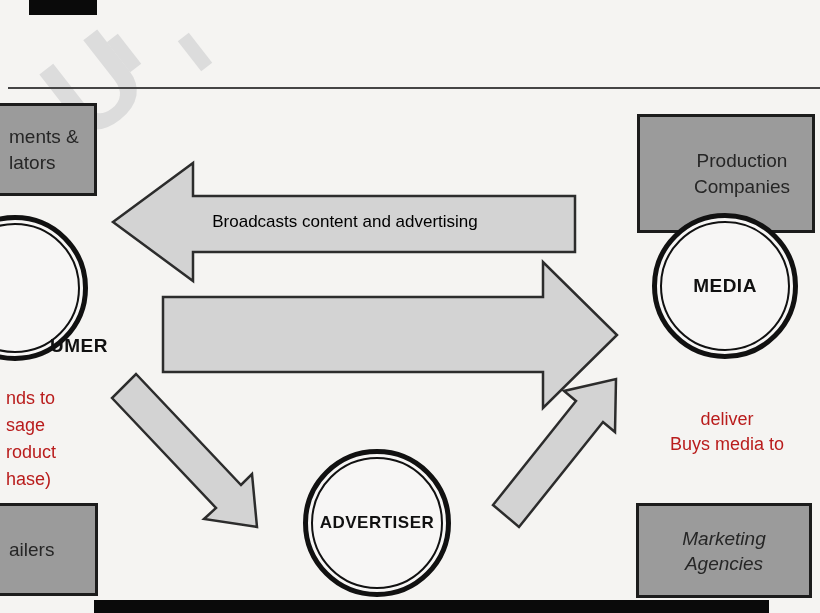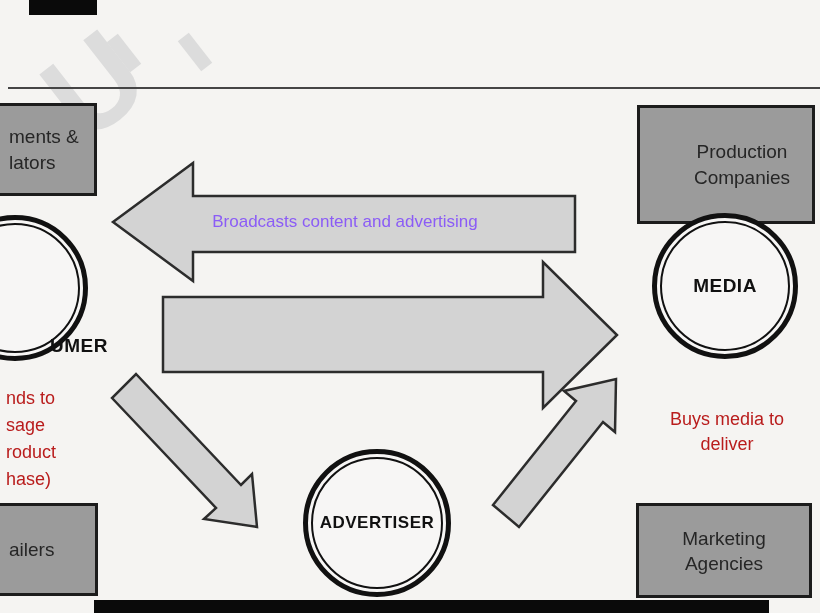--- a/index.html
+++ b/index.html
@@ -33,21 +33,21 @@
   }
   .circle .ring{
     position:absolute;inset:3px;border:2px solid #111;border-radius:50%;
   }
   .circle-label{
     position:relative;color:#111;font-weight:bold;text-align:center;
   }
   .lbl-19{font-size:19px;line-height:28px;letter-spacing:.5px;}
   .lbl-17{font-size:17px;letter-spacing:.5px;}
   
-  .arrow-label{color:#8b5cf6;text-align:center;}
+  .arrow-label{color:#000000;text-align:center;}
   .sidetext{color:#b91c1c;font-size:18px;}
   svg{display:block;}
   .block-arrow{fill:#d3d3d3;stroke:#2c2c2c;stroke-width:2.5;stroke-linejoin:miter;}
 </style>
 </head>
 <body>
 
 <div id="stage">
 
   <div class="abs wm wm-glyph" style="left:50px;top:24px;">U</div>
@@ -67,30 +67,30 @@
   </svg>
 
   <div class="abs arrow-label" style="left:155px;top:212px;width:380px;font-size:17px;">Broadcasts content and advertising</div>
 
 
   <div class="abs gbox cut" style="left:-80px;top:103px;width:177px;height:93px;">
     <span>ments &amp;</span>
     <span>lators</span>
   </div>
 
-  <div class="abs gbox centered" style="left:637px;top:105px;width:178px;height:119px;padding-left:32px;">
+  <div class="abs gbox centered" style="left:637px;top:114px;width:178px;height:119px;padding-left:32px;">
     <span>Production</span>
     <span>Companies</span>
   </div>
 
   <div class="abs gbox cut" style="left:-80px;top:503px;width:178px;height:93px;">
     <span>ailers</span>
   </div>
 
-  <div class="abs gbox centered" style="left:636px;top:503px;width:176px;height:95px;font-size:19px;line-height:25px;">
+  <div class="abs gbox centered" style="left:636px;top:503px;width:176px;height:95px;font-size:19px;line-height:25px;font-style:italic;">
     <span>Marketing</span>
     <span>Agencies</span>
   </div>
 
   <div class="abs circle" style="left:-58px;top:215px;width:146px;height:146px;">
     <div class="ring"></div>
     <div class="abs circle-label lbl-19" style="left:64px;top:58px;">UMER</div>
   </div>
 
   <div class="abs circle" style="left:652px;top:213px;width:146px;height:146px;">
@@ -104,17 +104,17 @@
   </div>
 
   <div class="abs sidetext" style="left:6px;top:385px;line-height:27px;">
     <div>nds to</div>
     <div>sage</div>
     <div>roduct</div>
     <div>hase)</div>
   </div>
 
   <div class="abs sidetext" style="left:647px;top:407px;width:160px;line-height:25px;text-align:center;">
+    <div>deliver</div>
     <div>Buys media to</div>
-    <div>deliver</div>
   </div>
 
 </div>
 
 </body></html>

